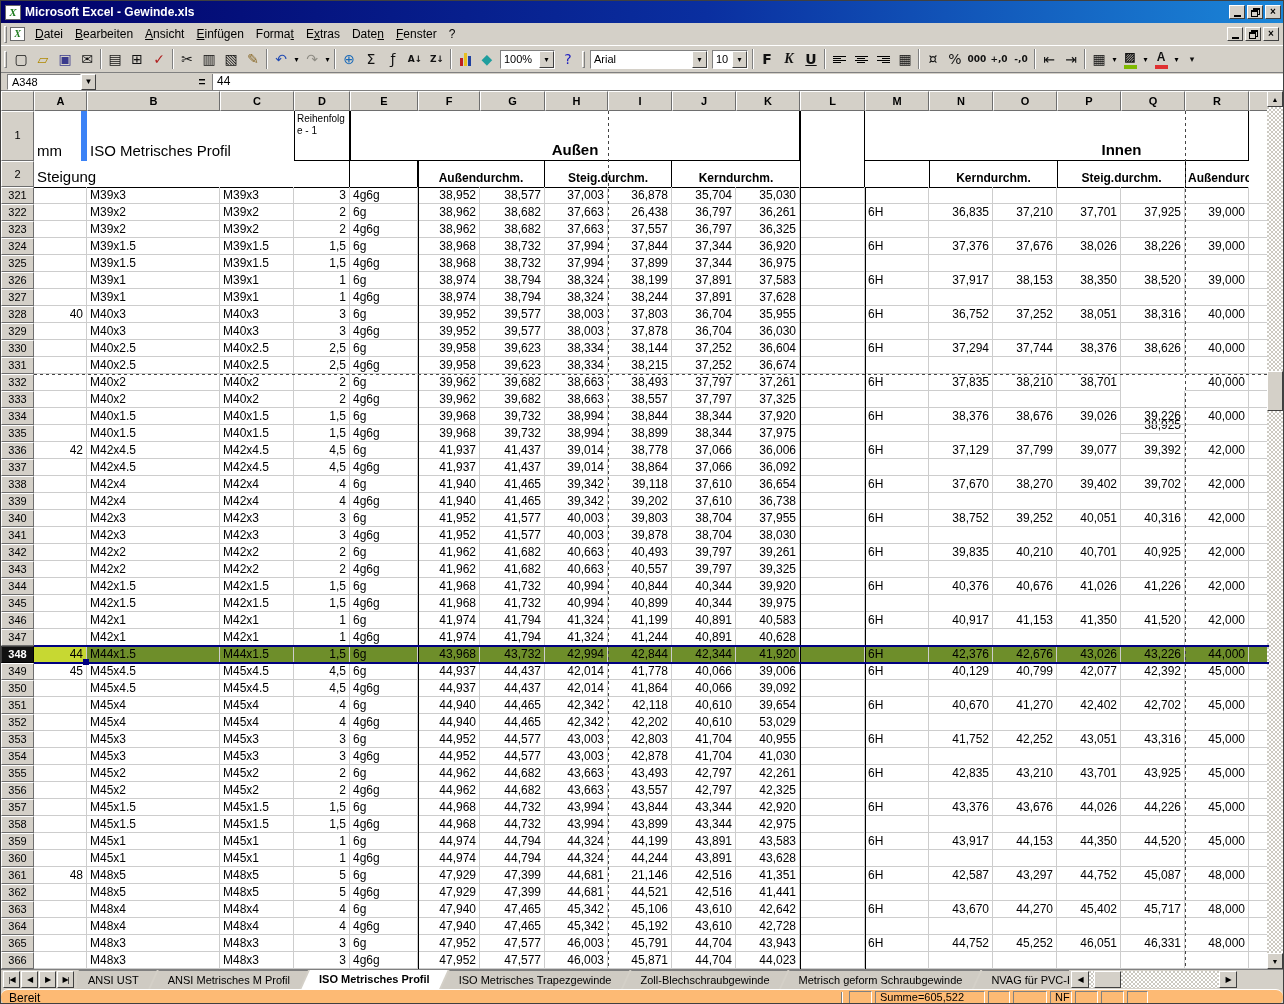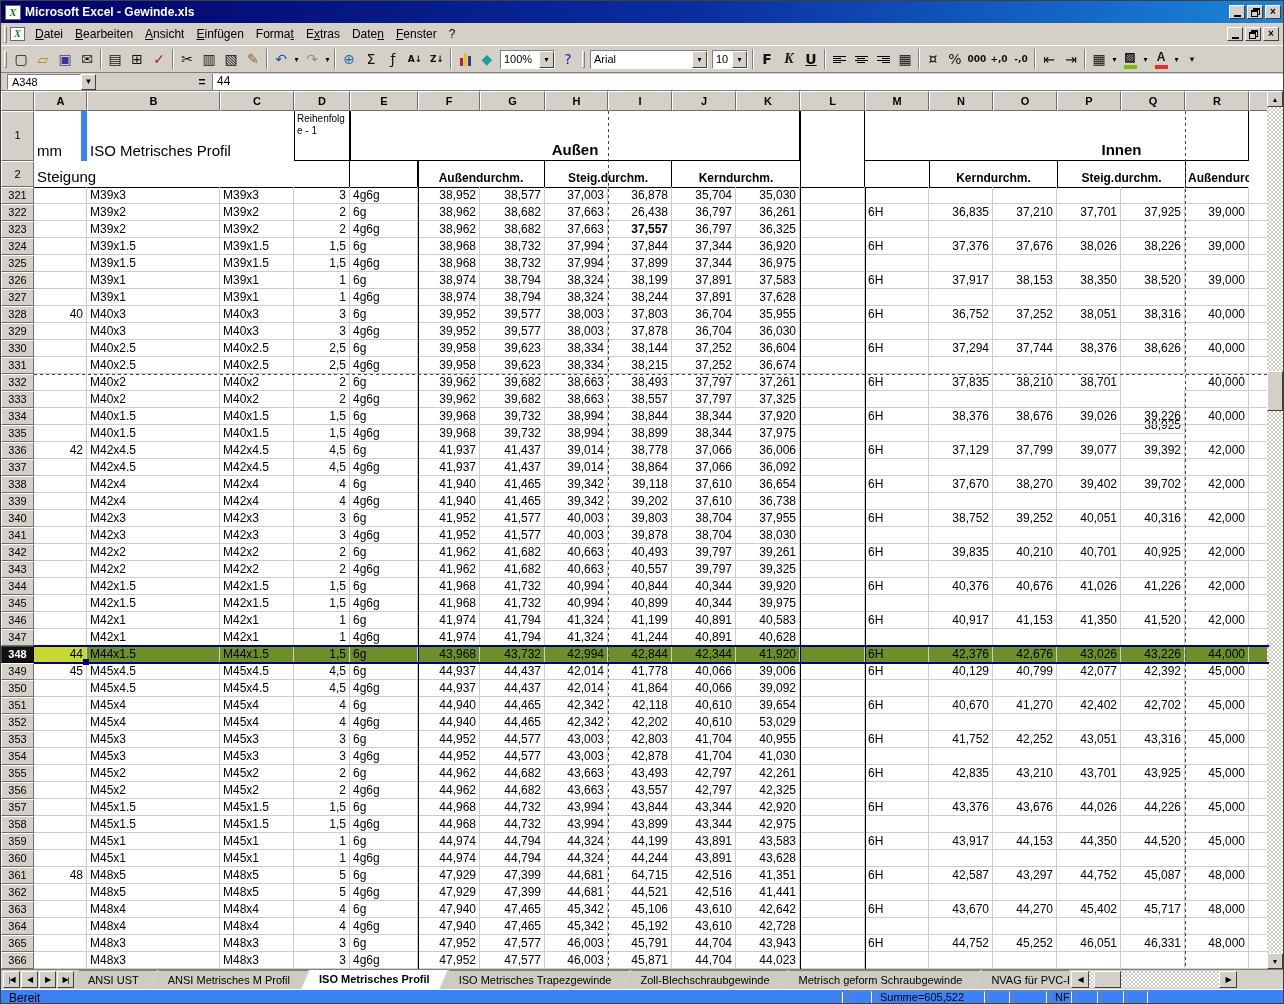--- a/index.html
+++ b/index.html
@@ -110,22 +110,22 @@
   .tab{height:20px;background:#cfcbc3;font:11px/18px "Liberation Sans",sans-serif;color:#000;
     padding:0 18px;white-space:nowrap;clip-path:polygon(9px 0,100% 0,calc(100% - 9px) 100%,0 100%);
     margin-left:-7px;flex-shrink:0;border-top:1px solid #808080;}
   .tab.active{background:#fff;font-weight:bold;z-index:3;border-top:none;}
   .hscroll{position:absolute;right:0;top:1px;width:212px;height:17px;display:flex;}
   .htrack{position:relative;width:130px;height:17px;}
   .hthumb{position:absolute;left:5px;top:0;width:27px;height:17px;background:#d4d0c8;
     border:1px solid;border-color:#fff #404040 #404040 #fff;}
   .hend{width:46px;height:17px;background:#d4d0c8;}
   
-  .statusbar{position:absolute;left:0;top:988px;width:100%;height:16px;background:#3b82f6;
-    border-top:1px solid #fff;display:flex;align-items:center;font:12px "Liberation Sans",sans-serif;}
+  .statusbar{position:absolute;left:0;top:988px;width:100%;height:16px;background:#fdba74;
+    border-top:1px solid #fff;display:flex;align-items:center;font:12px "Liberation Sans",sans-serif;border-radius:7px;}
   .st-left{padding-left:8px;flex:0 0 840px;}
   .st-div{width:2px;height:12px;border-left:1px solid #808080;border-right:1px solid #fff;margin-right:6px;}
   .sp{height:13px;border:1px solid;border-color:#808080 #fff #fff #808080;font:11px/11px "Liberation Sans",sans-serif;
     padding:0 4px;margin-right:3px;white-space:nowrap;overflow:hidden;flex-shrink:0;}
 </style>
 </head>
 <body>
 
 <div class="window">
 
@@ -425,21 +425,21 @@
           </div>
           <div class="grow">
             <div class="c r" style="width: 53px;"></div>
             <div class="c l" style="width: 133px;">M39x2</div>
             <div class="c l" style="width: 74px;">M39x2</div>
             <div class="c r" style="width: 56px;">2</div>
             <div class="c l" style="width: 68px;">4g6g</div>
             <div class="c r" style="width: 62px;">38,962</div>
             <div class="c r" style="width: 65px;">38,682</div>
             <div class="c r" style="width: 63px;">37,663</div>
-            <div class="c r" style="width: 64px; font-weight: bold;">37,557</div>
+            <div class="c r" style="width: 64px;">37,557</div>
             <div class="c r" style="width: 64px;">36,797</div>
             <div class="c r" style="width: 64px;">36,325</div>
             <div class="c l" style="width: 65px;"></div>
             <div class="c l" style="width: 64px;"></div>
             <div class="c r" style="width: 64px;"></div>
             <div class="c r" style="width: 64px;"></div>
             <div class="c r" style="width: 64px;"></div>
             <div class="c r" style="width: 64px;"></div>
             <div class="c r" style="width: 64px;"></div>
             <div class="c" style="width: 20px;"></div>
@@ -1223,21 +1223,21 @@
           </div>
           <div class="grow">
             <div class="c r" style="width: 53px;">48</div>
             <div class="c l" style="width: 133px;">M48x5</div>
             <div class="c l" style="width: 74px;">M48x5</div>
             <div class="c r" style="width: 56px;">5</div>
             <div class="c l" style="width: 68px;">6g</div>
             <div class="c r" style="width: 62px;">47,929</div>
             <div class="c r" style="width: 65px;">47,399</div>
             <div class="c r" style="width: 63px;">44,681</div>
-            <div class="c r" style="width: 64px;">64,715</div>
+            <div class="c r" style="width: 64px;">21,146</div>
             <div class="c r" style="width: 64px;">42,516</div>
             <div class="c r" style="width: 64px;">41,351</div>
             <div class="c l" style="width: 65px;"></div>
             <div class="c l" style="width: 64px;">6H</div>
             <div class="c r" style="width: 64px;">42,587</div>
             <div class="c r" style="width: 64px;">43,297</div>
             <div class="c r" style="width: 64px;">44,752</div>
             <div class="c r" style="width: 64px;">45,087</div>
             <div class="c r" style="width: 64px;">48,000</div>
             <div class="c" style="width: 20px;"></div>

